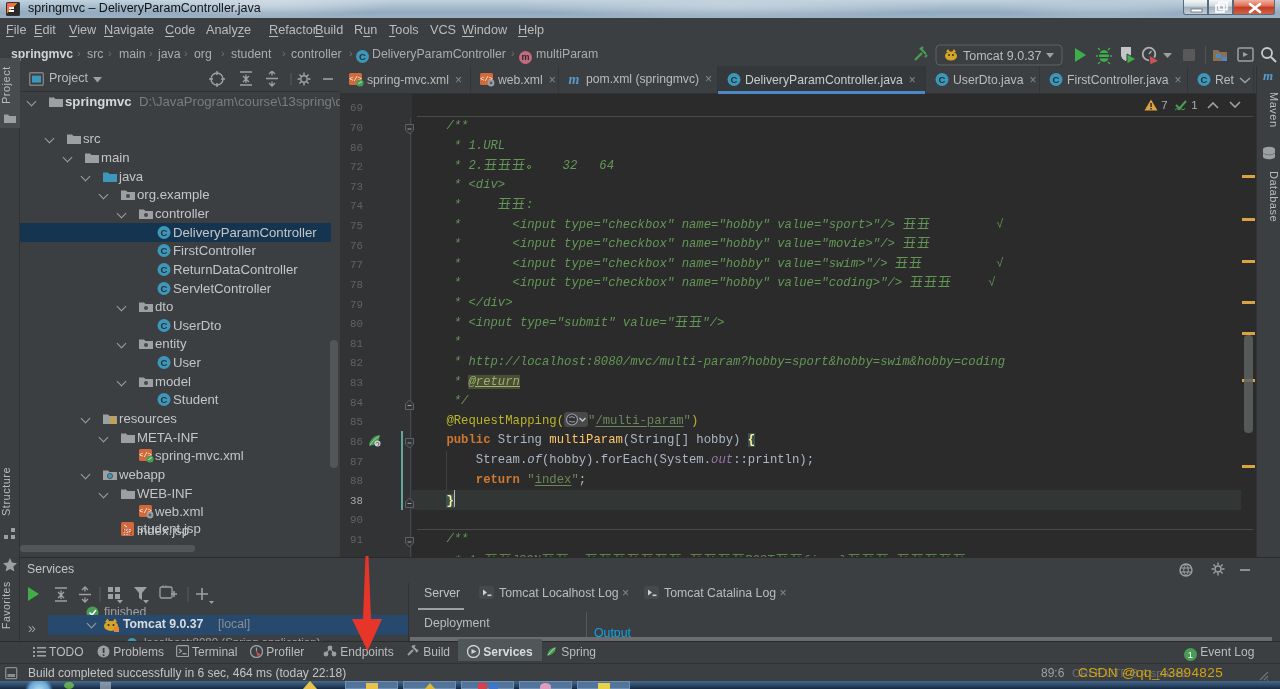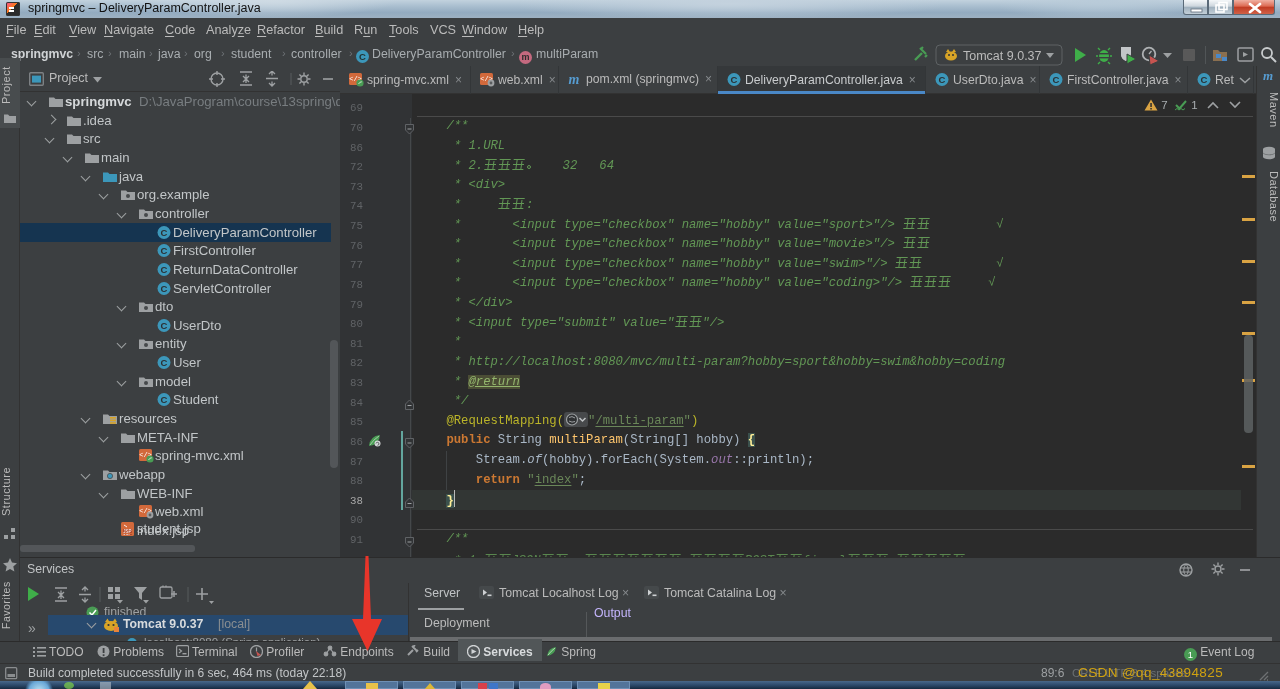--- a/index.html
+++ b/index.html
@@ -129,21 +129,21 @@
         <path d="M16 4 L26 12 M26 4 L16 12" stroke="#fff" stroke-width="2.8" stroke-linecap="round"></path>
       </svg>
     </div>
 <div id="menubar" class="abs">
       <span style="left:6px"><u>F</u>ile</span>
       <span style="left:34px"><u>E</u>dit</span>
       <span style="left:69px"><u>V</u>iew</span>
       <span style="left:104px"><u>N</u>avigate</span>
       <span style="left:165px"><u>C</u>ode</span>
       <span style="left:206px">Analy<u>z</u>e</span>
-      <span style="left:257px"><u>R</u>efactor</span>
+      <span style="left:269px"><u>R</u>efactor</span>
       <span style="left:315px"><u>B</u>uild</span>
       <span style="left:354px">R<u>u</u>n</span>
       <span style="left:389px"><u>T</u>ools</span>
       <span style="left:430px">VCS</span>
       <span style="left:462px"><u>W</u>indow</span>
       <span style="left:518px"><u>H</u>elp</span>
     </div>
 <div id="navbar" class="abs">
       <span class="bc" style="left:11px"><b style="color:#d0d3d5">springmvc</b></span>
       <span class="bc" style="left:87px">src</span>
@@ -266,27 +266,20 @@
           </g>
  <path d="M120 8 L130 8" stroke-width="1.6"></path>
 </svg>
 </div>
       <div class="trow" style="top:26.0px;">
         <span class="chev open" style="left:8px"></span>
         <span class="ticon" style="left:28px"><svg viewBox="0 0 16 15" width="16" height="15">
             <path d="M1 3.5 L1 13 L15 13 L15 5 L7.5 5 L6 3.5 Z" fill="#9da0a2"></path>
           </svg></span>
         <span class="txt" style="left:45px"><b style="color:#d5d8da">springmvc</b>&nbsp; <span style="color:#787d80">D:\JavaProgram\course\13spring\day0</span></span>
-      </div>
-      <div class="trow" style="top:44.6px;">
-        <span class="chev closed" style="left:28px;top:5px"></span>
-        <span class="ticon" style="left:46px"><svg viewBox="0 0 16 15" width="16" height="15">
-            <path d="M1 3.5 L1 13 L15 13 L15 5 L7.5 5 L6 3.5 Z" fill="#9da0a2"></path>
-          </svg></span>
-        <span class="txt" style="left:63px">.idea</span>
       </div>
       <div class="trow" style="top:63.3px;">
         <span class="chev open" style="left:26px"></span>
         <span class="ticon" style="left:46px"><svg viewBox="0 0 16 15" width="16" height="15">
             <path d="M1 3.5 L1 13 L15 13 L15 5 L7.5 5 L6 3.5 Z" fill="#9da0a2"></path>
           </svg></span>
         <span class="txt" style="left:63px">src</span>
       </div>
       <div class="trow" style="top:81.9px;">
         <span class="chev open" style="left:44px"></span>
@@ -700,21 +693,21 @@
           <path d="M4 3.5 L8 6.5 L4 9.5 Z" fill="#cdd0d2"></path>
           <rect x="8.5" y="8.5" width="4" height="1.6" fill="#cdd0d2"></rect>
         </svg>Tomcat Localhost Log <span class="x" style="color:#868a8d">×</span></div>
  <div class="svctab" style="left:624px"><svg width="15" height="13" style="vertical-align:-2px;margin-right:5px">
           <rect x="0" y="0" width="15" height="13" rx="2" fill="#45494b"></rect>
           <path d="M4 3.5 L8 6.5 L4 9.5 Z" fill="#cdd0d2"></path>
           <rect x="8.5" y="8.5" width="4" height="1.6" fill="#cdd0d2"></rect>
         </svg>Tomcat Catalina Log <span class="x" style="color:#868a8d">×</span></div>
 
  <div class="abs" style="left:404px;top:58px;color:#bbb">Deployment</div>
- <div class="abs" style="left:574px;top:48px;color:#c4b5fd">Output</div>
+ <div class="abs" style="left:574px;top:68px;color:#0ea5e9">Output</div>
  <div class="abs" style="left:566px;top:54px;width:1px;height:26px;background:#55585a"></div>
  <div class="abs" style="left:390px;top:79px;width:862px;height:4px;background:#6a6c6e"></div>
 </div>
 
 <div id="statbtns" class="abs">
  <span class="sb" style="left:33px"><svg width="13" height="11" style="vertical-align:-1px">
           <g fill="#9da0a2">
             <rect x="0" y="1" width="2" height="2"></rect>
             <rect x="0" y="5" width="2" height="2"></rect>
             <rect x="0" y="9" width="2" height="2"></rect>

